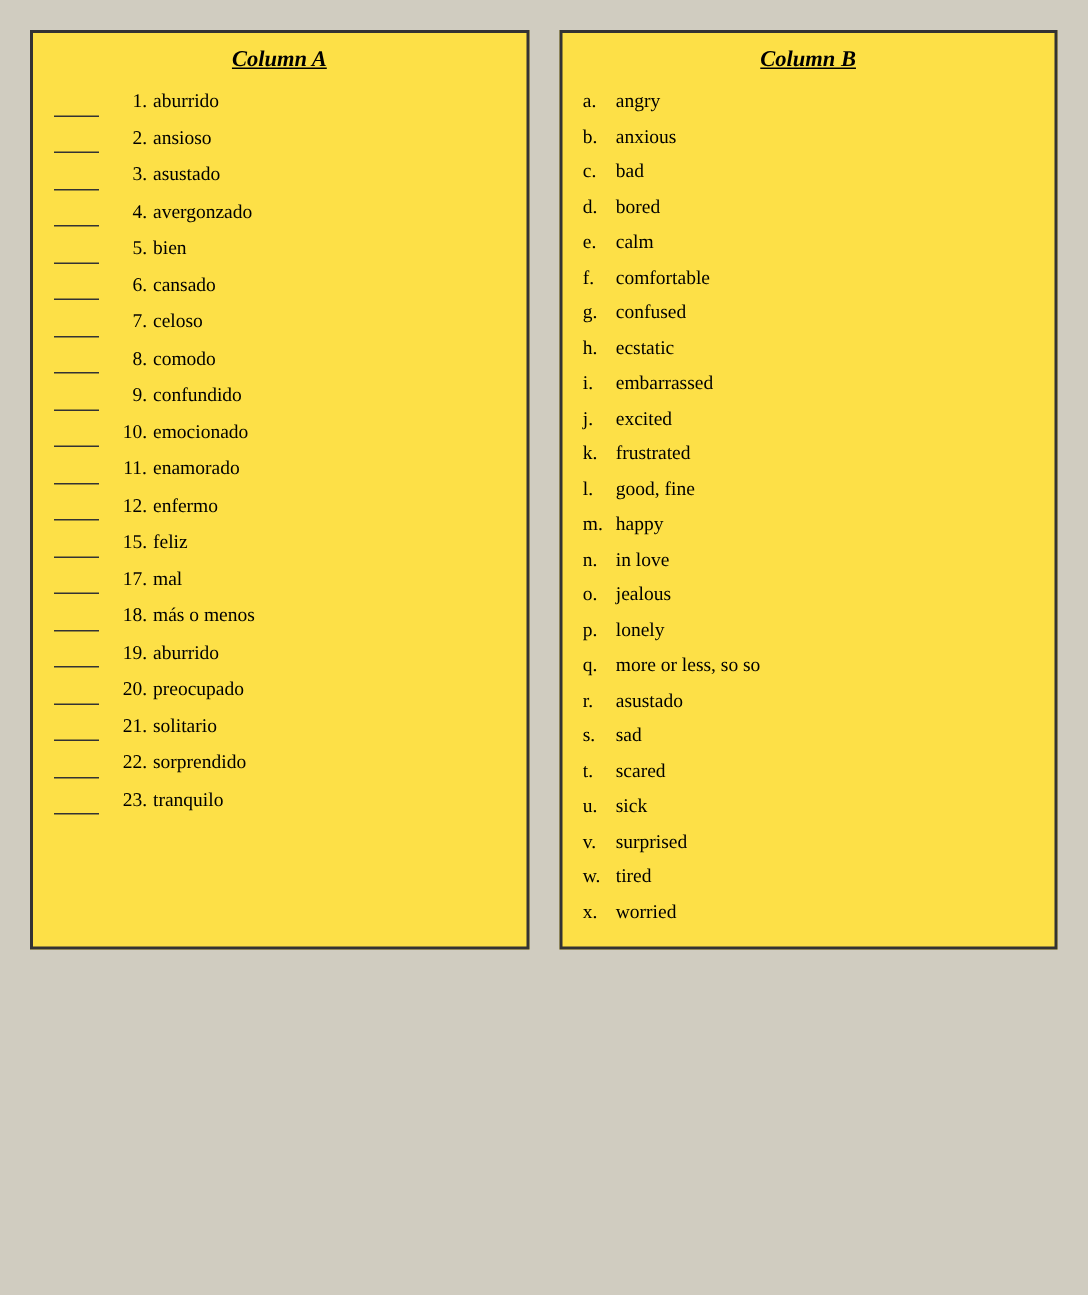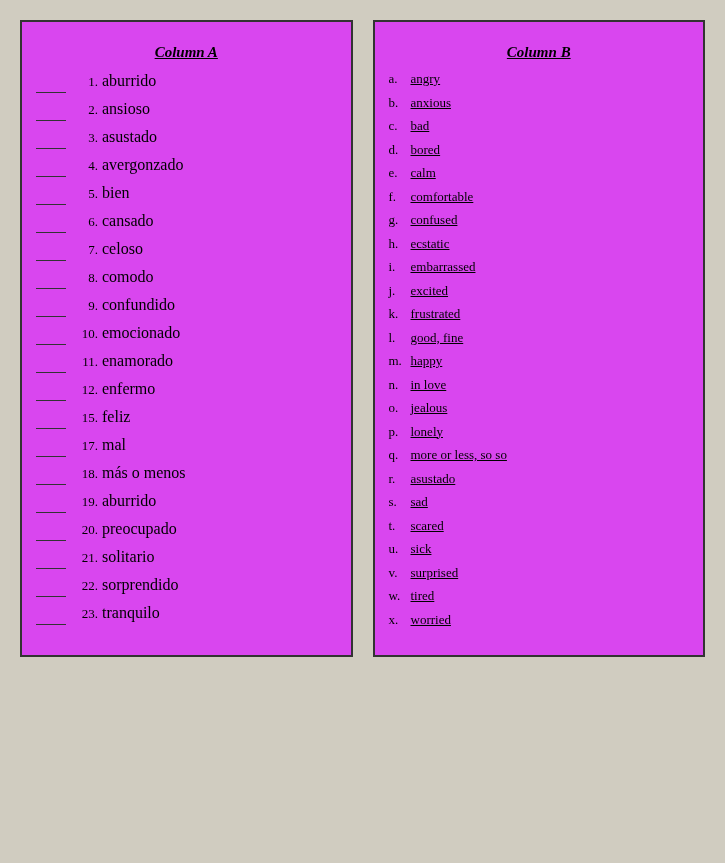--- a/index.html
+++ b/index.html
@@ -13,23 +13,23 @@
       min-height: 863px;
     }
     .page-container {
       display: flex;
       gap: 20px;
       background: #d0ccc0;
       width: 100%;
       max-width: 700px;
     }
     .column {
-      background: #d946ef;
+      background: #fde047;
       border: 2px solid #333;
-      padding: 22px 14px;
+      padding: 10px 14px;
       flex: 1;
     }
     .column-header {
       text-align: center;
       font-style: italic;
       font-weight: bold;
       font-size: 15px;
       margin-bottom: 8px;
       text-decoration: underline;
     }
@@ -47,36 +47,35 @@
       font-size: 13px;
     }
     .item-blank {
       display: inline-block;
       width: 30px;
       border-bottom: 1px solid #333;
       margin-right: 4px;
       vertical-align: baseline;
     }
     .item-text {
-      font-size: 16px;
+      font-size: 13px;
     }
     .col-b-item {
       display: flex;
       align-items: baseline;
       margin-bottom: 4px;
       font-size: 13px;
       line-height: 1.5;
     }
     .col-b-letter {
       min-width: 22px;
       font-size: 13px;
     }
     .col-b-text {
       font-size: 13px;
-      text-decoration: underline;
     }
   </style>
 </head>
 <body>
 
 <div class="page-container">
 
   <div class="column">
     <div class="column-header">Column A</div>
     <div id="col-a-list">

